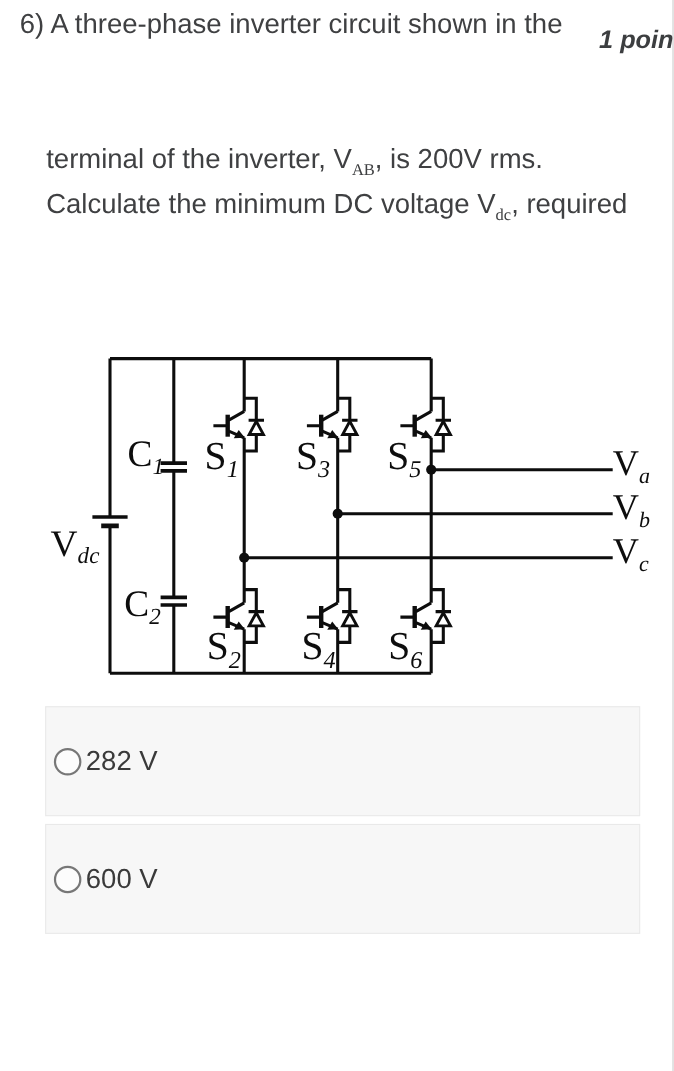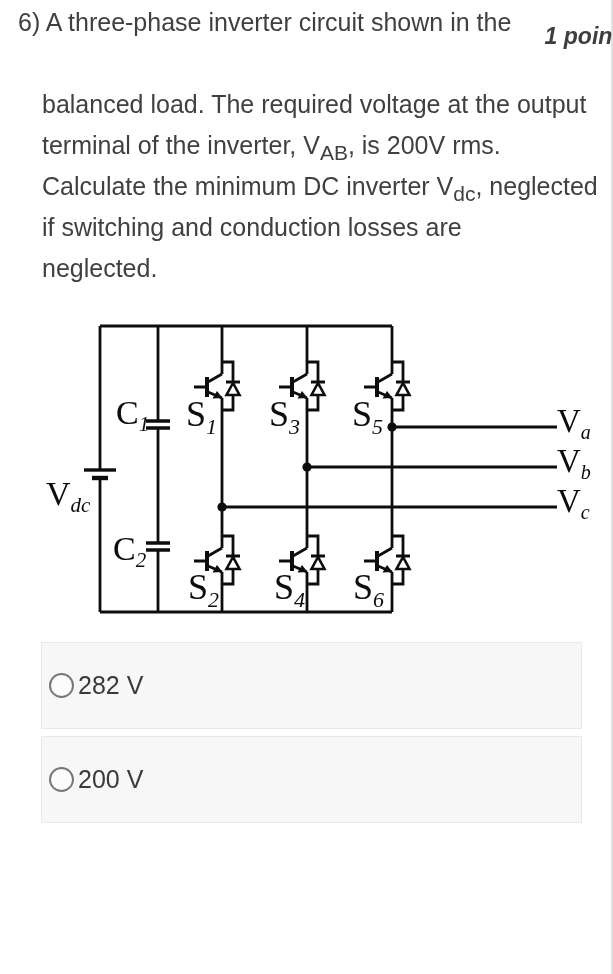--- a/index.html
+++ b/index.html
@@ -15,41 +15,41 @@
   .question{
     position:absolute;left:18px;top:2px;width:578px;
     font-size:25px;line-height:41px;color:#3f4042;
     padding-left:24px;text-indent:-24px;
   }
   .qpoints{
     float:right;font-size:23px;font-weight:bold;font-style:italic;
     color:#3c3e40;margin-top:14px;margin-left:12px;text-indent:0;
   }
   .qnum{display:inline;}
-  .question sub{font-size:21px;line-height:0;}
+  .question sub{font-size:15px;line-height:0;font-family:Liberation Serif, serif;}
   
   .figure{position:absolute;left:0;top:0;width:613px;height:632px;}
   .figure svg{display:block;}
   .w{stroke:#0d0d0d;stroke-width:2.8;fill:none;stroke-linecap:butt;}
   .w-thick{stroke:#0d0d0d;stroke-width:4;fill:none;}
   .plate{stroke:#0d0d0d;stroke-width:3.4;fill:none;}
   .plate-short{stroke:#0d0d0d;stroke-width:4.4;fill:none;}
   .tri{fill:#ffffff;stroke:#0d0d0d;stroke-width:2.6;}
   .arr{fill:#0d0d0d;stroke:none;}
   .dot{fill:#0d0d0d;stroke:none;}
   .clabel{font-family:"Liberation Serif",serif;font-size:34px;fill:#0d0d0d;}
   .slabel{font-family:"Liberation Serif",serif;font-size:36px;fill:#0d0d0d;}
   .vlabel{font-family:"Liberation Serif",serif;font-size:33px;fill:#0d0d0d;}
   .sub1{font-style:italic;font-size:21px;}
   .sub2{font-style:italic;font-size:22px;}
   .sub3{font-style:italic;font-size:20px;}
   
   .options{position:absolute;left:41px;top:642px;width:541px;}
   .option{
-    box-sizing:border-box;width:541px;height:87px;margin-bottom:7px;
+    box-sizing:border-box;width:541px;height:100px;margin-bottom:7px;
     background:#f7f7f7;border:1px solid #e9e9e9;
     display:flex;align-items:center;padding-left:7px;cursor:pointer;
   }
   .radio{
     box-sizing:border-box;width:25px;height:25px;border-radius:50%;
     border:2px solid #777777;background:#fcfcfc;flex:0 0 auto;
   }
   .option-label{
     font-size:25px;color:#3a3a3a;margin-left:4px;white-space:nowrap;
   }
@@ -57,25 +57,24 @@
 </head>
 <body>
 
 <div class="page">
 
   <div class="question">
     <span class="qpoints">1 point</span>
     <span class="qnum">6)</span>
     <span>A three-phase inverter circuit shown in the</span><br>
     <br>
-    <span>balanced load. The required voltage at the output</span><br>
+    <br>
     <span>terminal of the inverter, V</span><sub>AB</sub><span>, is 200V rms.</span><br>
-    <span>Calculate the minimum DC inverter V</span><sub>dc</sub><span>, neglected</span><br>
-    <span>if switching and conduction losses are</span><br>
-    <span>neglected.</span>
+    <span>Calculate the minimum DC voltage V</span><sub>dc</sub><span>, required</span><br>
+    <br>
   </div>
 
   <div class="figure">
     <svg width="613" height="632" viewBox="0 0 613 632">
       <defs>
         <g id="sw">
           <path class="w" d="M0,0 H11 V20 M4,20 H18 M11,33 V48 H0 M-28,25 H-15 M-14,20 L0,12 M-14,30 L0,36"></path>
           <path class="w-thick" d="M-15,15 V35"></path>
           <polygon class="tri" points="11,21 4.5,33 17.5,33"></polygon>
           <polygon class="arr" points="0.5,36 -9.5,36.5 -5,29"></polygon>
@@ -128,17 +127,17 @@
     </svg>
   </div>
 
   <div class="options">
     <div class="option">
       <span class="radio"></span>
       <span class="option-label">282 V</span>
     </div>
     <div class="option">
       <span class="radio"></span>
-      <span class="option-label">200 V</span>
+      <span class="option-label">600 V</span>
     </div>
   </div>
 
 </div>
 
 </body></html>

